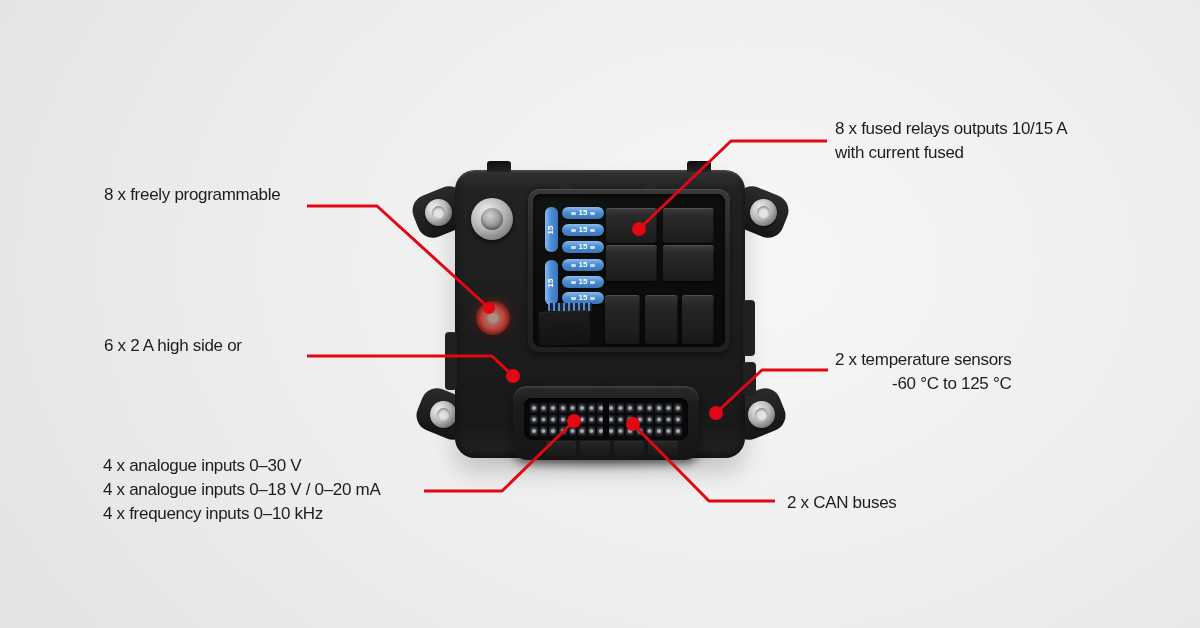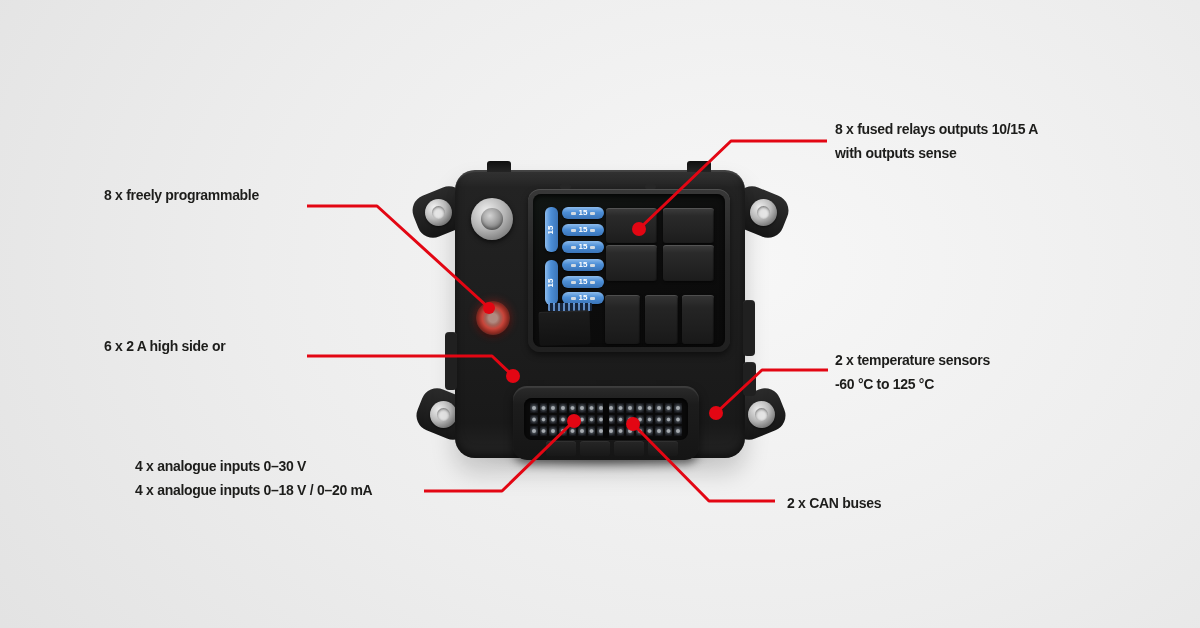--- a/index.html
+++ b/index.html
@@ -9,21 +9,21 @@
   }
   html,body{margin:0;padding:0;}
   body{font-family:"Liberation Sans",sans-serif;background:#dddddd;}
   .stage{
     position:relative;width:1200px;height:628px;overflow:hidden;
     background:radial-gradient(ellipse 90% 130% at 62% 42%, #f7f7f7 0%, #ededed 45%, #dedede 100%);
   }
   .abs{position:absolute;}
 
   
-  .callout-text{position:absolute;color:var(--text);font-weight:700;font-size:14px;line-height:24px;letter-spacing:-0.3px;white-space:nowrap;z-index:20;}
+  .callout-text{position:absolute;color:var(--text);font-weight:400;font-size:17px;line-height:24px;letter-spacing:-0.3px;white-space:nowrap;z-index:20;}
 
   
   .callout-svg{position:absolute;left:0;top:0;width:1200px;height:628px;z-index:15;pointer-events:none;}
   .callout-line{stroke:var(--accent);stroke-width:3;fill:none;stroke-linejoin:round;stroke-linecap:butt;}
   .callout-dot{fill:var(--accent);}
 
   
   .dev-shadow{left:438px;top:430px;width:324px;height:46px;z-index:0;
     background:radial-gradient(closest-side, rgba(0,0,0,.32), rgba(0,0,0,0) 75%);filter:blur(6px);}
   .ear-lobe{width:54px;height:44px;border-radius:16px;background:linear-gradient(180deg,#2c2c2c,#161616);z-index:1;}
@@ -246,38 +246,39 @@
 
     <path class="callout-line" d="M 424 491 L 502 491 L 574 421"></path>
     <circle class="callout-dot" cx="574" cy="421" r="7"></circle>
 
     <path class="callout-line" d="M 775 501 L 709 501 L 633 424"></path>
     <circle class="callout-dot" cx="633" cy="424" r="7"></circle>
   </svg>
 
   <div class="callout-text" style="left:835px;top:117px;">
     <div>8 x fused relays outputs 10/15 A</div>
-    <div>with outputs sense</div>
+    <div>with current fused</div>
   </div>
 
   <div class="callout-text" style="left:104px;top:183px;">
     <div>8 x freely programmable</div>
   </div>
 
   <div class="callout-text" style="left:104px;top:334px;">
     <div>6 x 2 A high side or</div>
   </div>
 
-  <div class="callout-text" style="left:835px;top:348px;">
+  <div class="callout-text" style="left:835px;top:348px;text-align:right;">
     <div>2 x temperature sensors</div>
     <div>-60 °C to 125 °C</div>
   </div>
 
-  <div class="callout-text" style="left:103px;top:454px;margin-left:32px;">
+  <div class="callout-text" style="left:103px;top:454px;">
     <div>4 x analogue inputs 0–30 V</div>
     <div>4 x analogue inputs 0–18 V / 0–20 mA</div>
+    <div>4 x frequency inputs 0–10 kHz</div>
   </div>
 
   <div class="callout-text" style="left:787px;top:491px;">
     <div>2 x CAN buses</div>
   </div>
 
 </div>
 
 </body></html>

